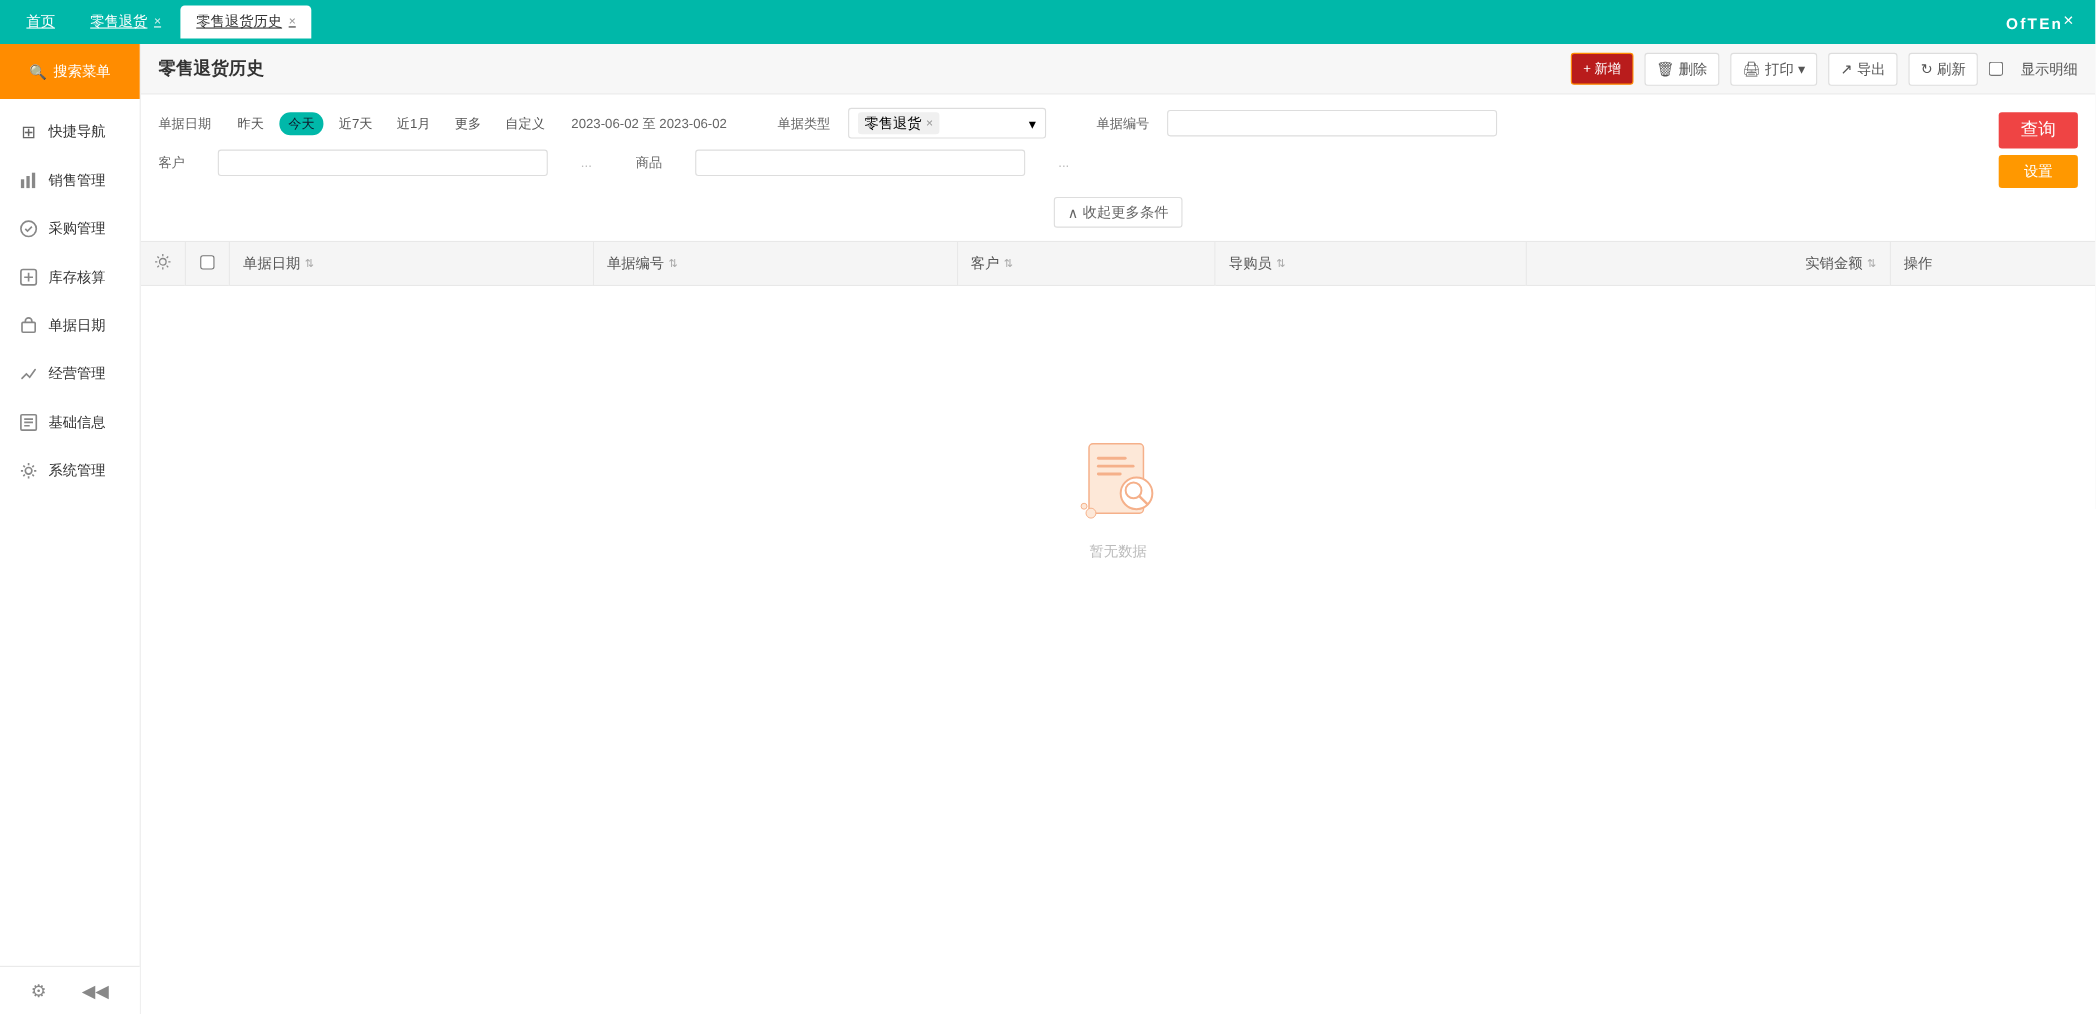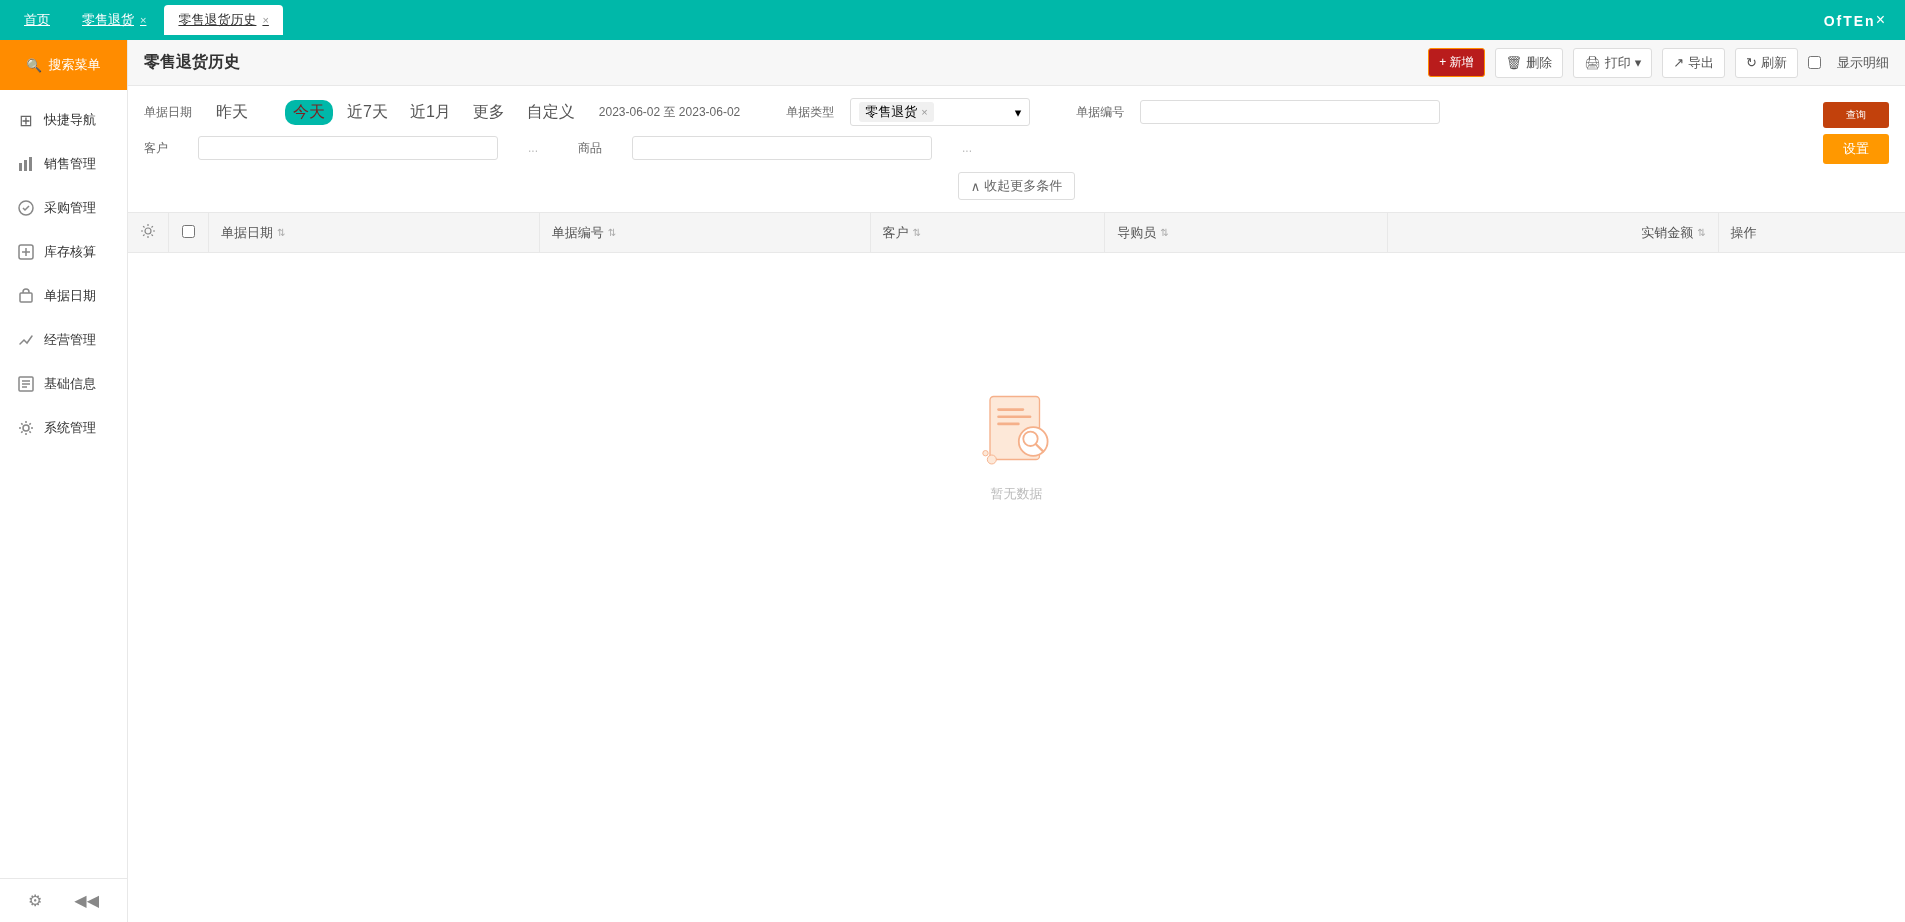--- a/index.html
+++ b/index.html
@@ -204,28 +204,27 @@
     }
     .filter-date-options {
       display: flex;
       align-items: center;
       gap: 6px;
     }
     .date-opt {
       padding: 2px 8px;
       border-radius: 3px;
       cursor: pointer;
-      font-size: 16px;
+      font-size: 12px;
       color: #555;
     }
     .date-opt.active {
       background: #00b8a9;
-      color: #7f1d1d;
+      color: #0f172a;
       border-radius: 10px;
-      margin-left: 23px;
     }
     .date-range {
       font-size: 12px;
       color: #666;
     }
     .filter-type-select {
       display: flex;
       align-items: center;
       border: 1px solid #ddd;
       border-radius: 3px;
@@ -268,26 +267,26 @@
       color: #666;
       cursor: pointer;
       font-size: 12px;
       padding: 4px 12px;
       border: 1px solid #ddd;
       border-radius: 3px;
       background: #fff;
     }
     .query-btn {
       padding: 6px 20px;
-      background: #c2410c;
+      background: #ef4444;
       color: #fff;
       border: none;
       border-radius: 3px;
       cursor: pointer;
-      font-size: 10px;
+      font-size: 16px;
     }
     .settings-btn {
       padding: 6px 20px;
       background: #ff9800;
       color: #fff;
       border: none;
       border-radius: 3px;
       cursor: pointer;
       font-size: 13px;
     }

